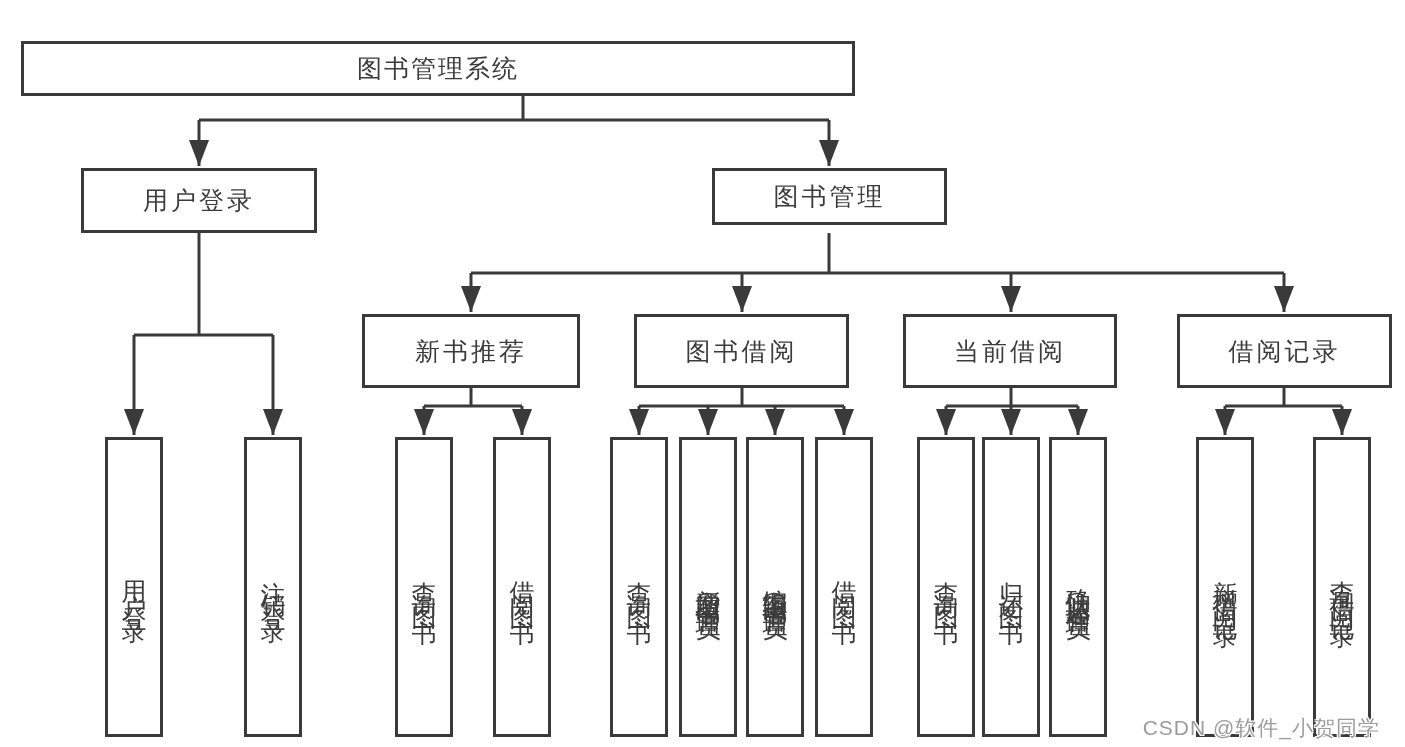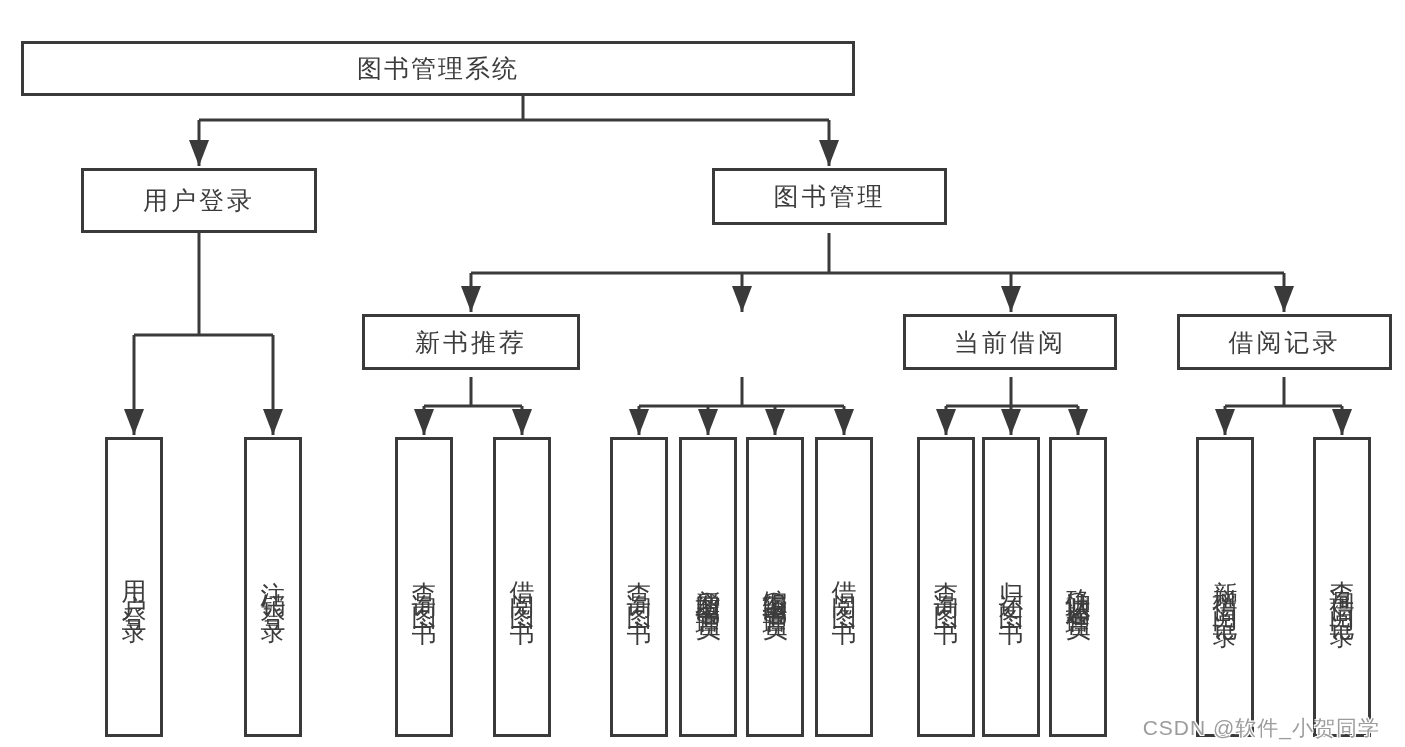--- a/index.html
+++ b/index.html
@@ -23,21 +23,21 @@
     border: 3px solid #3a3a3a;
     background: #ffffff;
     display: flex;
     align-items: center;
     justify-content: center;
   }
   .hnode { font-size: 25px; letter-spacing: 3px; white-space: nowrap; }
   .root  { left: 21px;  top: 13px;  width: 834px; height: 55px; letter-spacing: 2px; margin-top: 28px; }
   .lv2-a { left: 81px;  top: 168px; width: 236px; height: 65px; }
   .lv2-b { left: 712px; top: 168px; width: 235px; height: 57px; }
-  .lv3   { top: 314px; height: 56px; }
+  .lv3   { top: 314px; height: 74px; }
   .lv3-a { left: 362px;  width: 218px; }
   .lv3-b { left: 634px;  width: 215px; }
   .lv3-c { left: 903px;  width: 214px; text-align: center; }
   .lv3-d { left: 1177px; width: 215px; }
   .leaf {
     top: 437px;
     height: 300px;
     width: 58px;
   }
   .leaf span {
@@ -125,20 +125,21 @@
       <path d="M1342,406 V435" marker-end="url(#ah)"></path>
     </g>
   </svg>
 
   <div class="node hnode root">图书管理系统</div>
 
   <div class="node hnode lv2-a">用户登录</div>
   <div class="node hnode lv2-b">图书管理</div>
 
   <div class="node hnode lv3 lv3-a">新书推荐</div>
+  <div class="node hnode lv3 lv3-b">图书借阅</div>
   <div class="node hnode lv3 lv3-c">当前借阅</div>
   <div class="node hnode lv3 lv3-d">借阅记录</div>
 
   <div class="node leaf len4 l0">
     <span>用户登录</span>
   </div>
   <div class="node leaf len4 l1">
     <span>注销登录</span>
   </div>
   <div class="node leaf len4 l2">

